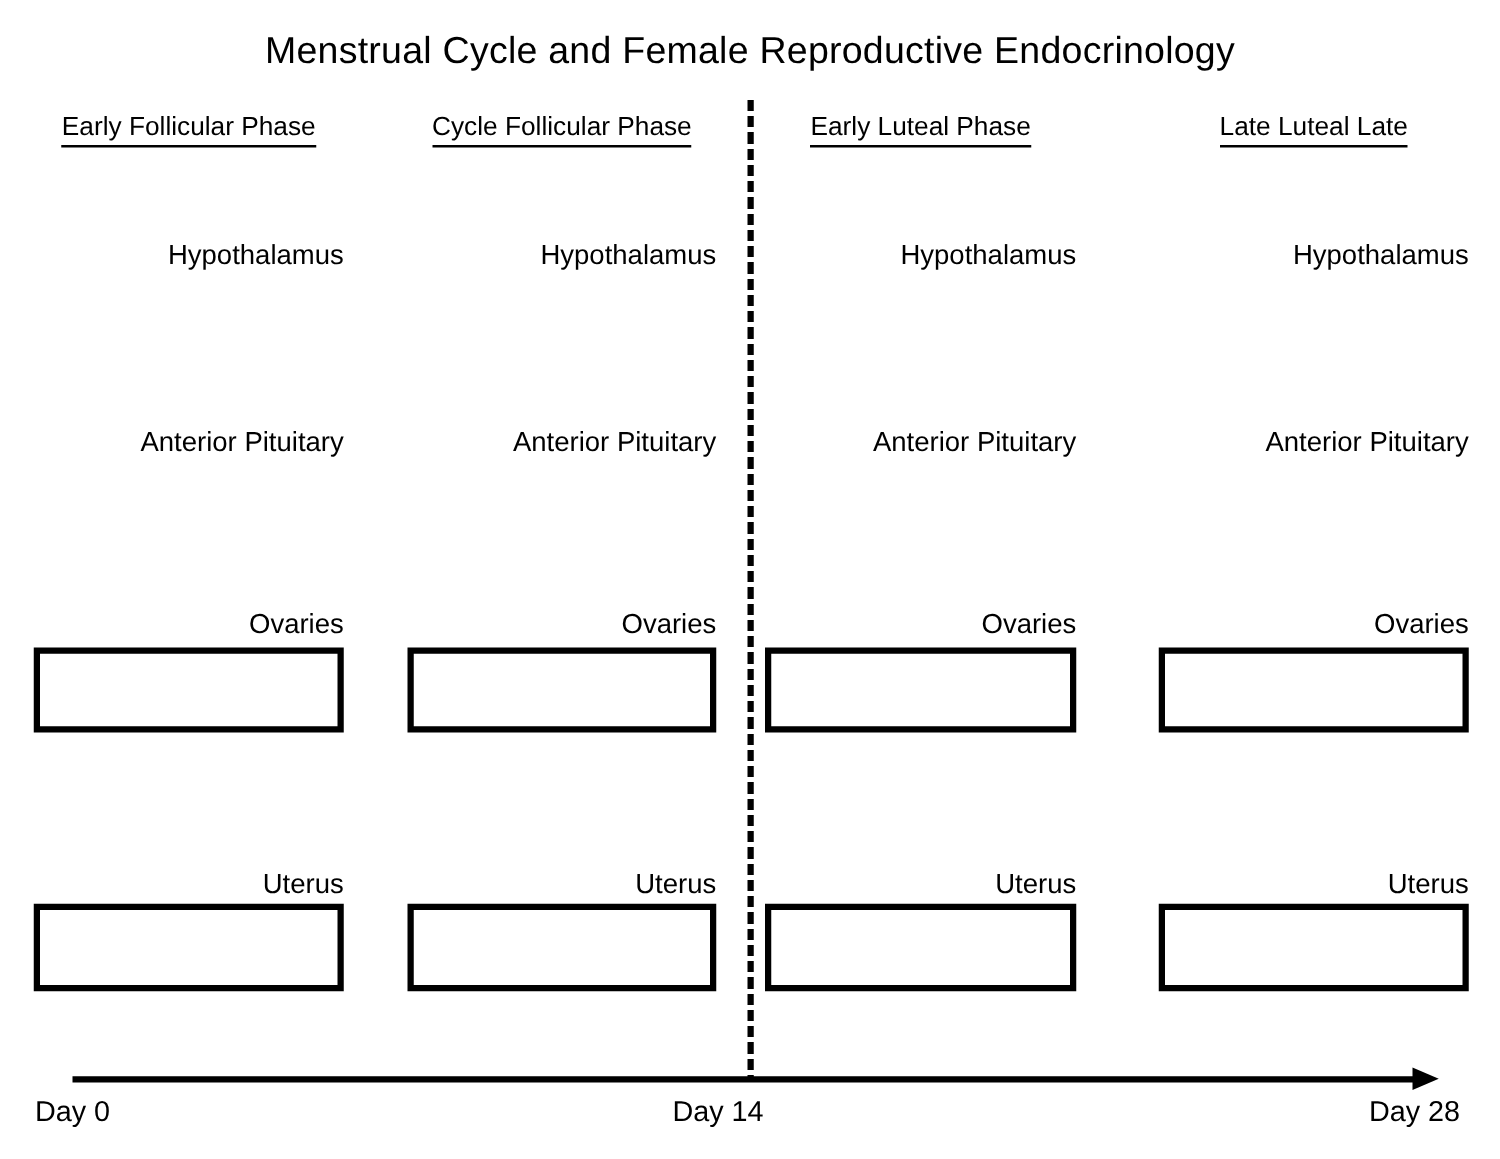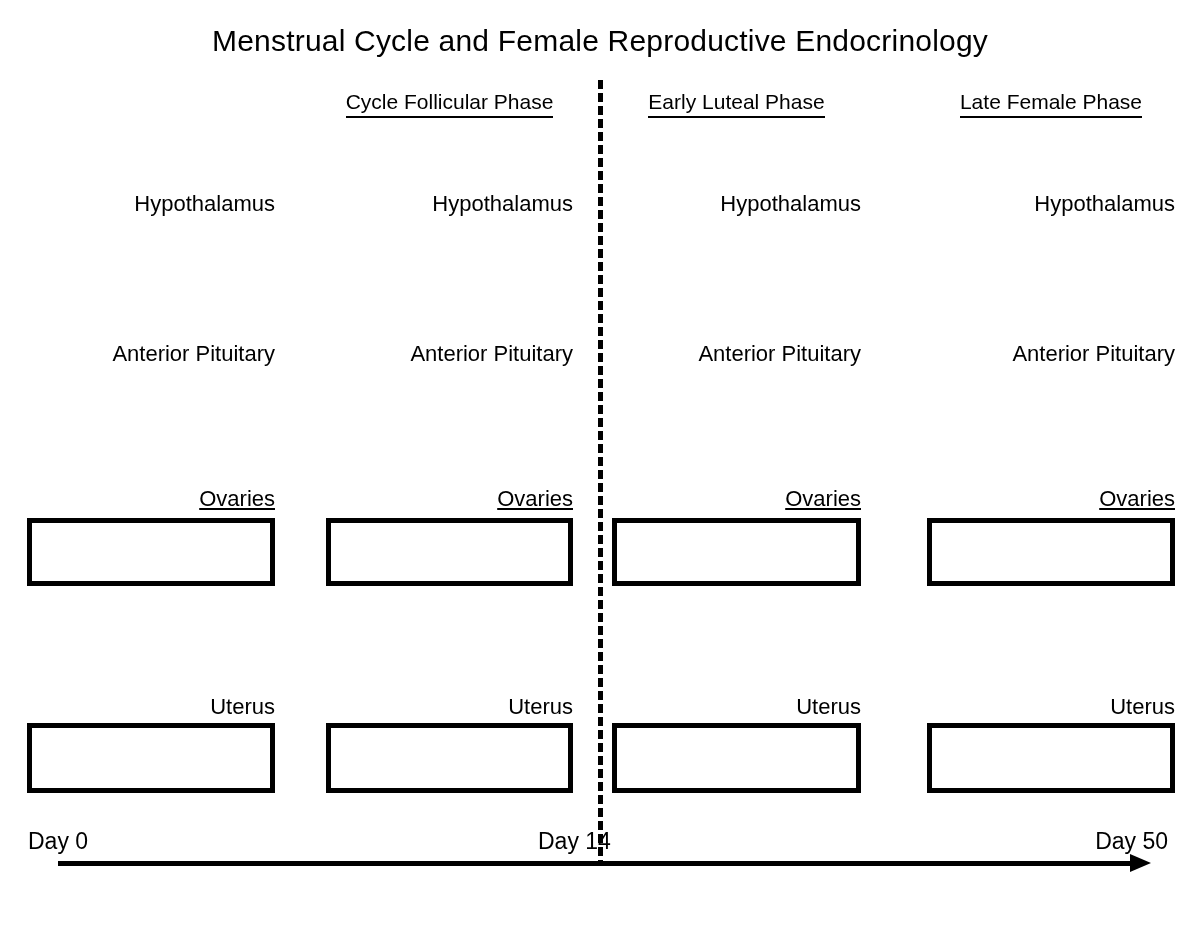--- a/index.html
+++ b/index.html
@@ -51,21 +51,21 @@
   }
   .organ-label {
     position: absolute;
     left: 0;
     width: 100%;
     text-align: right;
     font-size: 22px;
   }
   .label-hypothalamus { top: 191px; }
   .label-pituitary    { top: 341px; }
-  .label-ovaries      { top: 486px; text-decoration: underline; }
+  .label-ovaries      { top: 486px; }
   .label-uterus       { top: 694px; }
 
   .answer-box {
     position: absolute;
     left: 0;
     width: 100%;
     box-sizing: border-box;
     border: 5px solid #000;
     background: #ffffff;
   }
@@ -83,35 +83,38 @@
   .timeline-arrowhead {
     position: absolute;
     left: 1130px;
     top: 854px;
     width: 0;
     height: 0;
     border-left: 21px solid #000;
     border-top: 9px solid transparent;
     border-bottom: 9px solid transparent;
   }
-  .day-label { position: absolute; top: 828px; font-size: 23px; }
+  .day-label { position: absolute; top: 876px; font-size: 23px; }
   .day-start { left: 28px; }
   .day-mid   { left: 538px; width: 120px; text-align: left; }
   .day-end   { right: 32px; }
 </style>
 </head>
 <body>
 
 <div class="canvas">
 
   <div class="title">Menstrual Cycle and Female Reproductive Endocrinology</div>
 
   <div class="dashed-divider"></div>
 
   <section class="phase-column col-1">
+    <div class="phase-header">
+      <span class="underlined">Early Follicular Phase</span>
+    </div>
     <div class="organ-label label-hypothalamus">Hypothalamus</div>
     <div class="organ-label label-pituitary">Anterior Pituitary</div>
     <div class="organ-label label-ovaries">Ovaries</div>
     <div class="answer-box box-ovaries"></div>
     <div class="organ-label label-uterus">Uterus</div>
     <div class="answer-box box-uterus"></div>
   </section>
 
   <section class="phase-column col-2">
     <div class="phase-header">
@@ -132,29 +135,29 @@
     <div class="organ-label label-hypothalamus">Hypothalamus</div>
     <div class="organ-label label-pituitary">Anterior Pituitary</div>
     <div class="organ-label label-ovaries">Ovaries</div>
     <div class="answer-box box-ovaries"></div>
     <div class="organ-label label-uterus">Uterus</div>
     <div class="answer-box box-uterus"></div>
   </section>
 
   <section class="phase-column col-4">
     <div class="phase-header">
-      <span class="underlined">Late Female Phase</span>
+      <span class="underlined">Late Luteal Late</span>
     </div>
     <div class="organ-label label-hypothalamus">Hypothalamus</div>
     <div class="organ-label label-pituitary">Anterior Pituitary</div>
     <div class="organ-label label-ovaries">Ovaries</div>
     <div class="answer-box box-ovaries"></div>
     <div class="organ-label label-uterus">Uterus</div>
     <div class="answer-box box-uterus"></div>
   </section>
 
   <div class="timeline-axis"></div>
   <div class="timeline-arrowhead"></div>
   <div class="day-label day-start">Day 0</div>
   <div class="day-label day-mid">Day 14</div>
-  <div class="day-label day-end">Day 50</div>
+  <div class="day-label day-end">Day 28</div>
 
 </div>
 
 </body></html>

